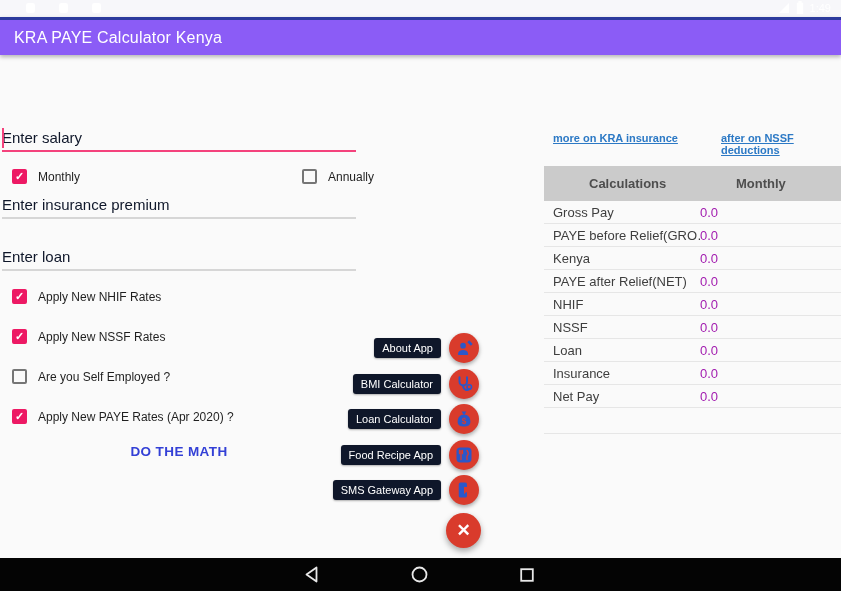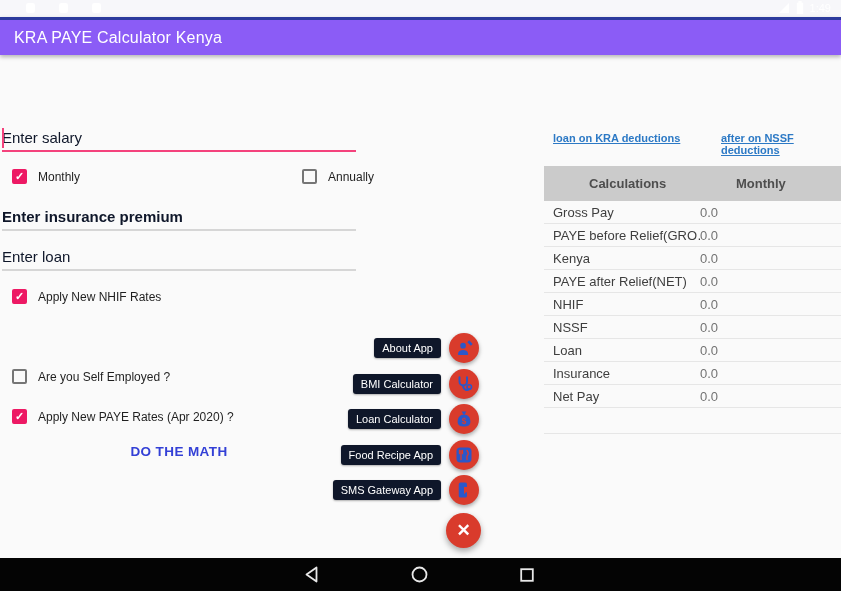--- a/index.html
+++ b/index.html
@@ -16,21 +16,21 @@
 
   
   .app-bar{ position:absolute; left:0; top:17px; width:841px; height:38px; background:#8b5cf6; border-top:3px solid #2C3A9D; box-shadow:0 2px 4px rgba(0,0,0,.28); display:flex; align-items:center; padding-left:14px; }
   .app-title{ color:#FFFFFF; font-size:16px; font-weight:500; letter-spacing:.2px; }
 
   
   .field{ position:absolute; left:2px; width:354px; }
   .field .ph{ color:#0f172a; font-size:15px; }
   .f-salary{ top:129px; height:23px; border-bottom:2px solid #F4427C; }
   .caret{ position:absolute; left:0; top:-1px; width:2px; height:20px; background:#F4427C; }
-  .f-insurance{ top:208px; height:23px; border-bottom:2px solid #D6D6D6;font-weight:bold; }
+  .f-insurance{ top:196px; height:23px; border-bottom:2px solid #D6D6D6; }
   .f-loan{ top:248px; height:23px; border-bottom:2px solid #D6D6D6; }
 
   .cb{ width:15px; height:15px; border:2px solid #767676; border-radius:2px; background:#FAFAFA; flex:0 0 auto; }
   .cb.checked{ background:#ED1964; border-color:#ED1964; }
   .cb.checked::after{ content:"✓"; display:block; color:#fff; font-size:11px; font-weight:bold; line-height:11px; text-align:center; }
   .cb-row{ position:absolute; display:flex; align-items:center; }
   .cb-row .lbl{ font-size:12px; color:#1F1F1F; margin-left:11px; }
   .r-monthly{ left:12px; top:169px; }
   .r-annually{ left:302px; top:169px; }
   .r-c0{ left:12px; top:289px; }
@@ -51,21 +51,21 @@
   .link{ position:absolute; top:132px; color:#2C79C5; font-size:11px; font-weight:bold; text-decoration:underline; cursor:pointer; }
   .link-kra{ left:553px; }
   .link-nssf{ left:721px; }
 
   .rtable{ position:absolute; left:544px; top:166px; width:297px; }
   .rt-head{ height:35px; background:#CBCBCB; display:flex; align-items:center;padding-left:36px; }
   .rt-head .h1{ padding-left:9px; width:156px; font-size:13px; font-weight:bold; color:#4E4E4E; }
   .rt-head .h2{ font-size:13px; font-weight:bold; color:#4E4E4E; }
   .rt-row{ height:23px; display:flex; align-items:center; border-bottom:1px solid #E6E6E6; }
   .rt-row .c1{ padding-left:9px; width:156px; font-size:13px; color:#3E3E3E; white-space:nowrap; overflow:hidden; }
-  .rt-row .c2{ font-size:13px; color:#737373; }
+  .rt-row .c2{ font-size:13px; color:#a21caf; }
   .rt-empty{ height:26px; border-bottom:1px solid #E6E6E6; }
 
   
   .nav-bar{ position:absolute; left:0; top:558px; width:841px; height:33px; background:#040404; }
   .nav-ic{ position:absolute; top:566px; cursor:pointer; }
   .nav-back{ left:304px; }
   .nav-home{ left:411px; }
   .nav-recents{ left:520px; }
 </style>
 </head>
@@ -113,20 +113,24 @@
   </div>
 
   <div class="field f-loan">
     <span class="ph">Enter loan</span>
   </div>
 
   <div class="cb-row r-c0">
     <span class="cb checked"></span>
     <span class="lbl">Apply New NHIF Rates</span>
   </div>
+  <div class="cb-row r-c1">
+    <span class="cb checked"></span>
+    <span class="lbl">Apply New NSSF Rates</span>
+  </div>
   <div class="cb-row r-c2">
     <span class="cb"></span>
     <span class="lbl">Are you Self Employed ?</span>
   </div>
   <div class="cb-row r-c3">
     <span class="cb checked"></span>
     <span class="lbl">Apply New PAYE Rates (Apr 2020) ?</span>
   </div>
 
   <button class="do-math">DO THE MATH</button>
@@ -180,21 +184,21 @@
           <path d="M12 8h10v7h-7.5L12 17.5z" fill="#D93B2C"></path>
         </svg>
       </span>
     </div>
   </div>
 
   <div class="main-fab">
     <span>✕</span>
   </div>
 
-  <span class="link link-kra">loan on KRA deductions</span>
+  <span class="link link-kra">more on KRA insurance</span>
   <span class="link link-nssf">after on NSSF deductions</span>
 
   <div class="rtable">
     <div class="rt-head">
       <span class="h1">Calculations</span>
       <span class="h2">Monthly</span>
     </div>
     <div class="rt-row">
       <span class="c1">Gross Pay</span>
       <span class="c2">0.0</span>

